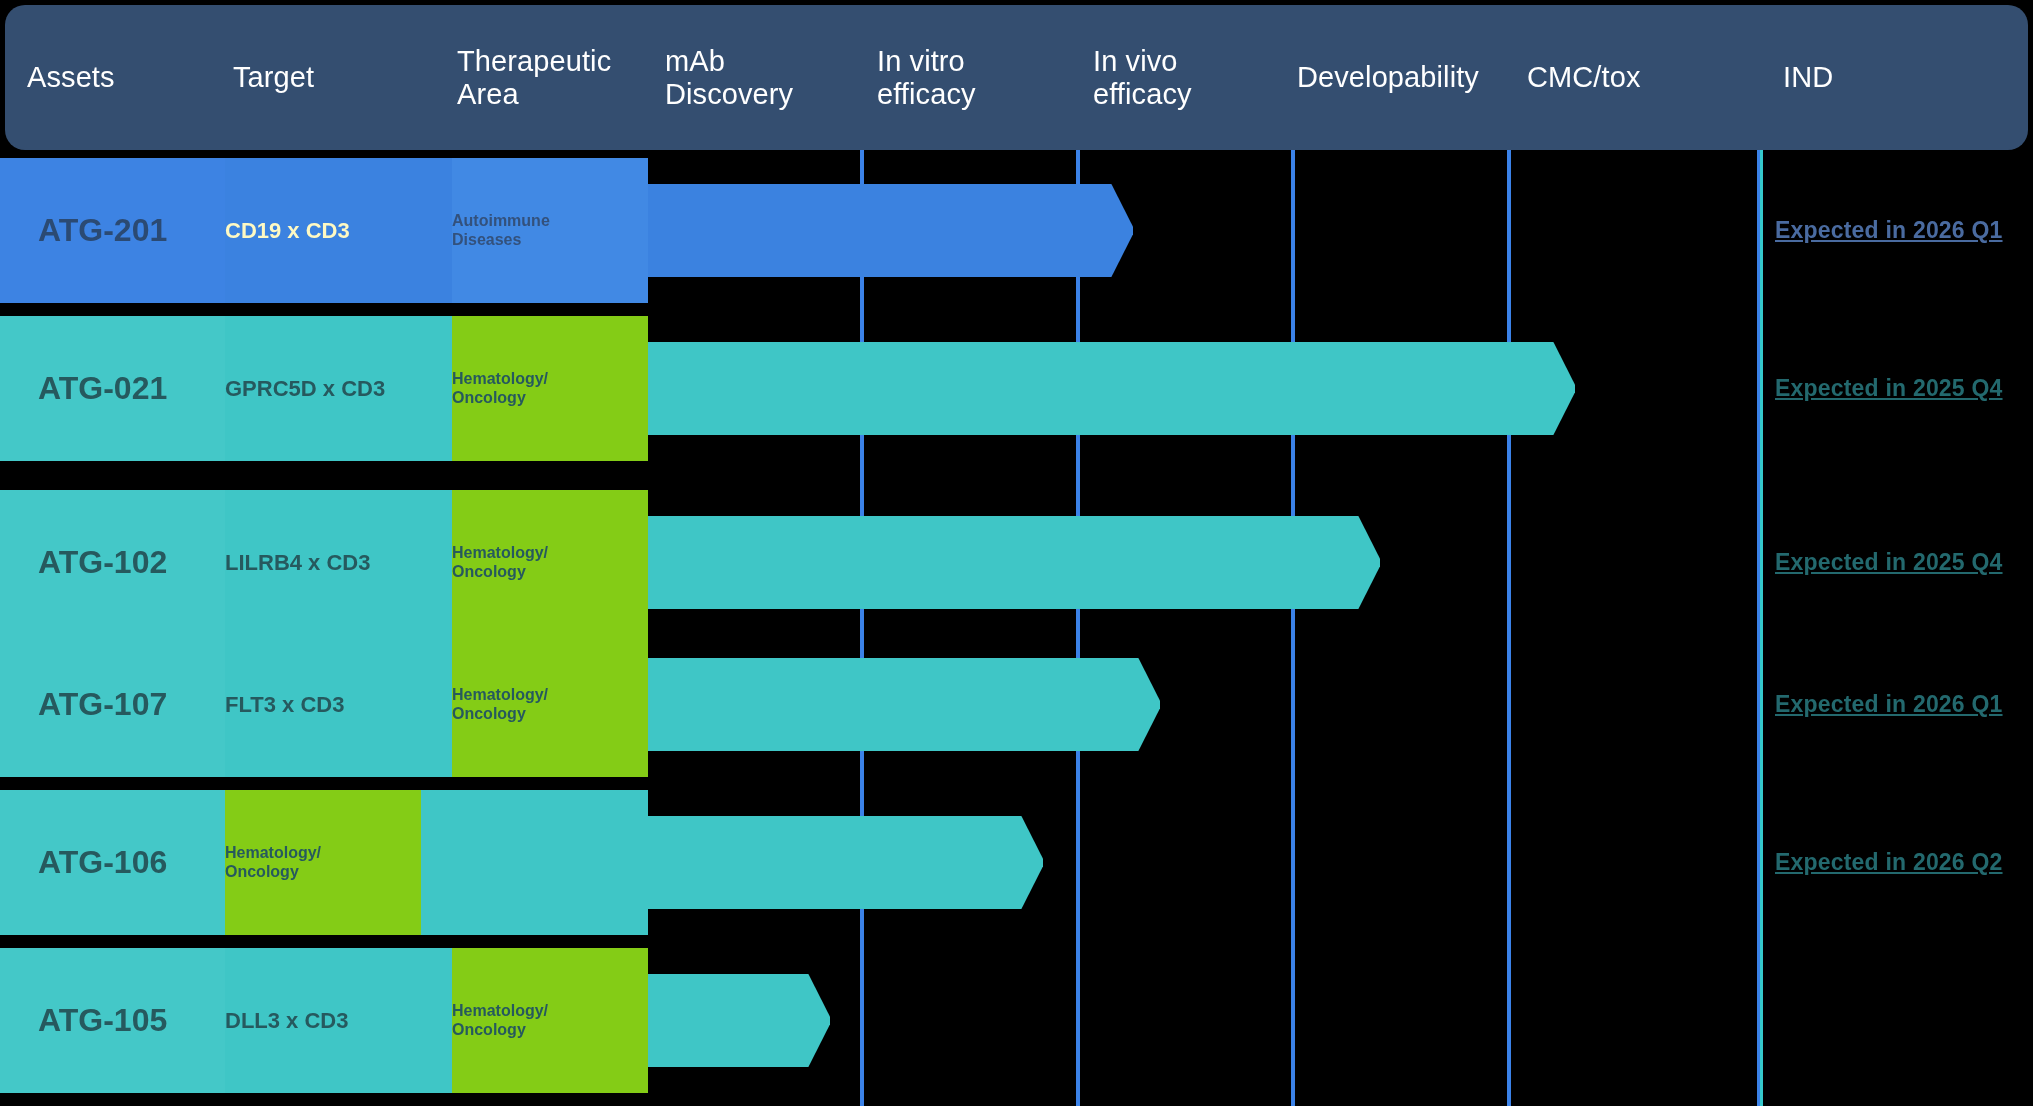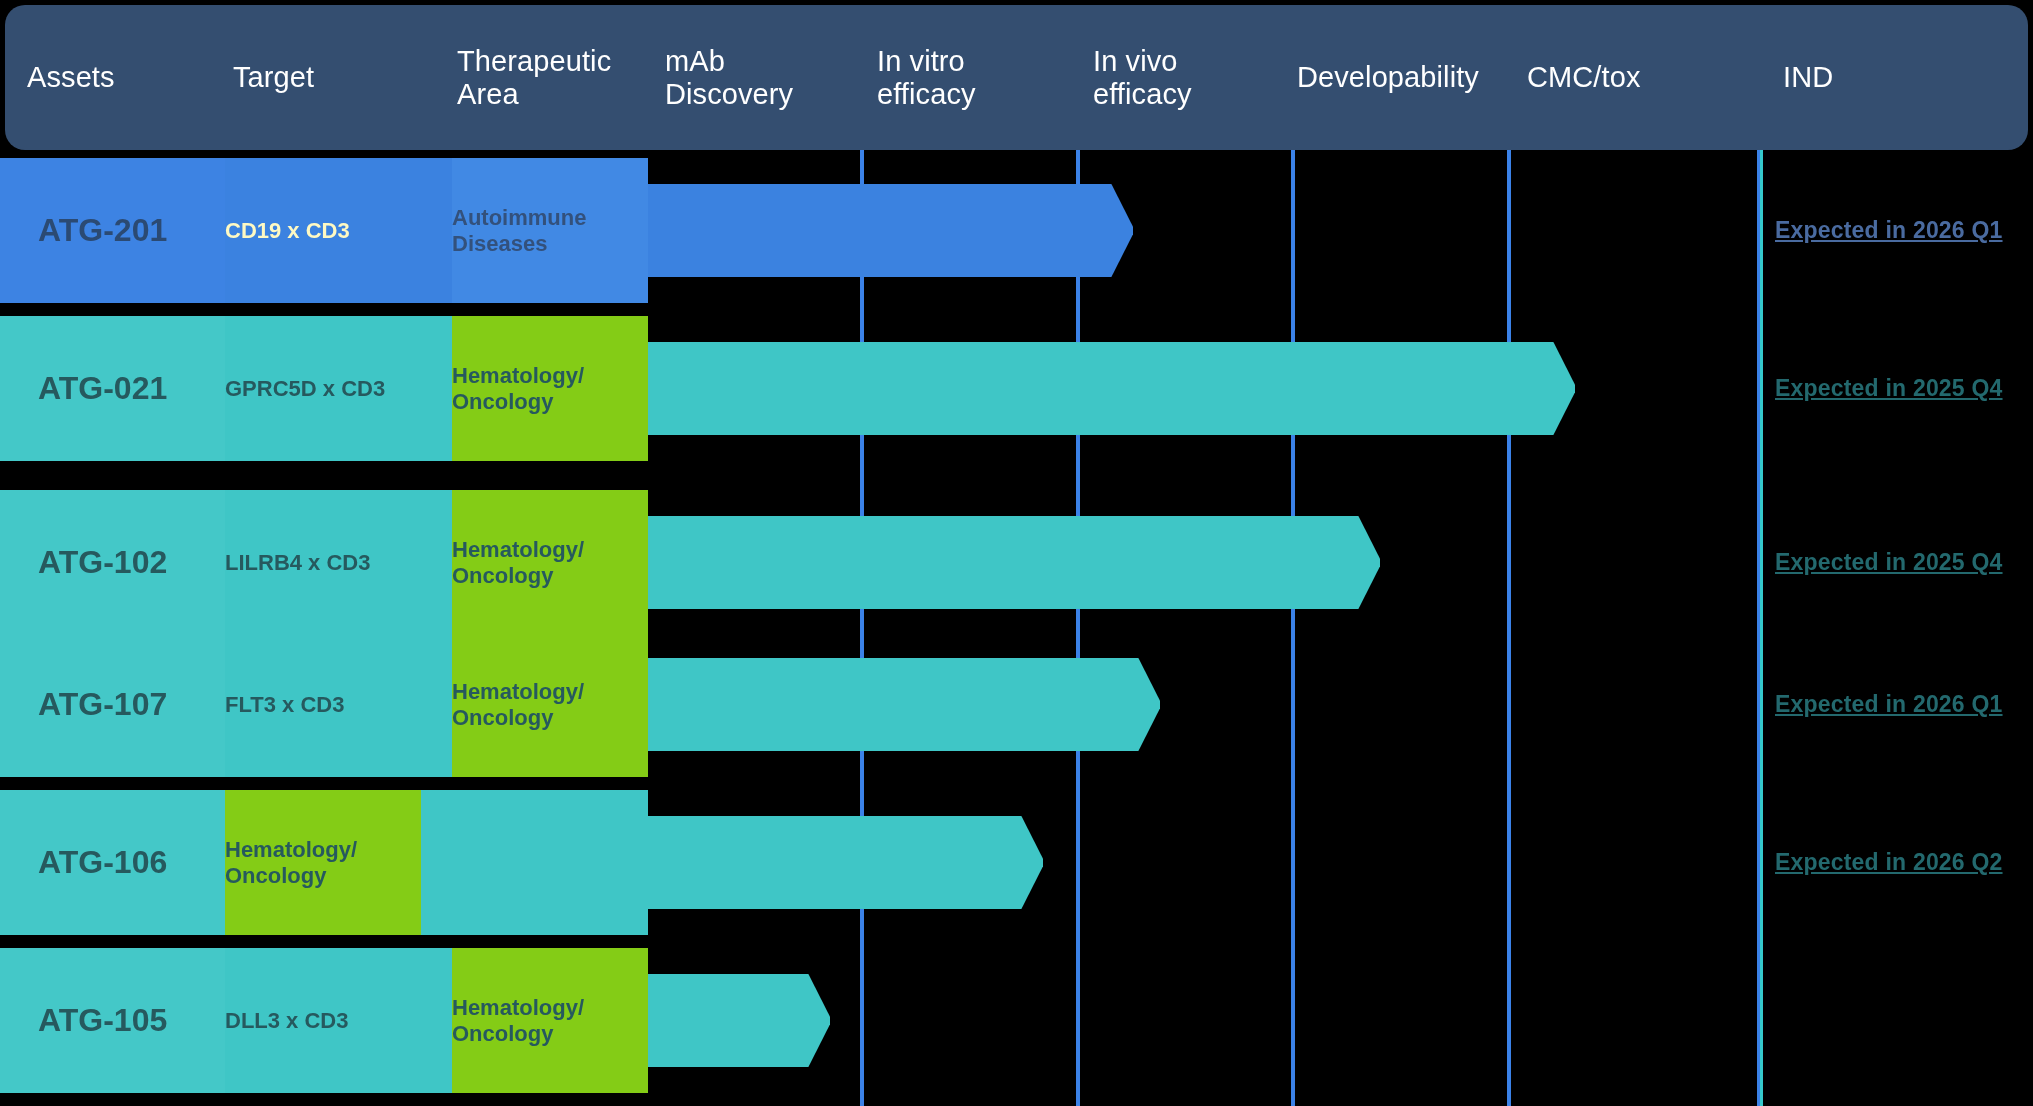--- a/index.html
+++ b/index.html
@@ -39,21 +39,21 @@
     position:absolute;left:0;top:0;height:145px;width:648px;
     border-radius:22px 0 0 22px;
     display:flex;
   }
   .labelpanel .seg{
     height:145px;display:flex;align-items:center;
     font-weight:bold;line-height:1.15;white-space:pre-line;
   }
   .seg.assets{width:225px;padding-left:38px;box-sizing:border-box;font-size:32px;}
   .seg.target{width:227px;padding-left:0px;box-sizing:border-box;font-size:22px;}
-  .seg.area{width:196px;padding-left:0px;box-sizing:border-box;font-size:22px;}
+  .seg.area{width:196px;padding-left:0px;box-sizing:border-box;font-size:16px;}
 
   
   .row.blue .labelpanel{background:#3b82e0;}
   .row.blue .seg.assets{background:#3d83e3;color:#2b4a73;}
   .row.blue .seg.target{background:#3b82e0;color:#fef9c3;}
   .row.blue .seg.area{background:#4189e4;color:#33517c;}
 
   
   .row.teal .labelpanel{background:#3fc6c6;}
   .row.teal .seg.assets{background:#44c8c8;color:#26595e;}

